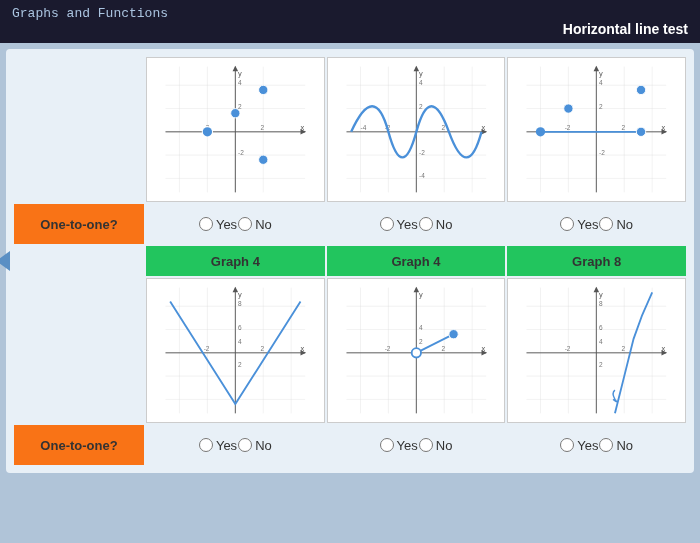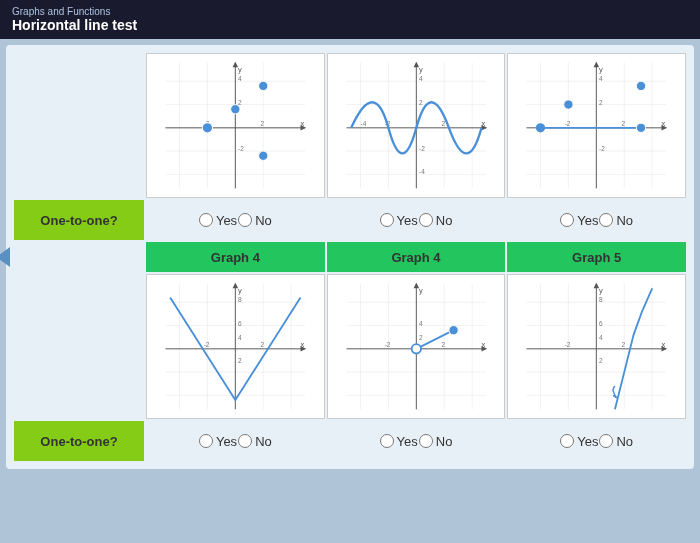--- a/index.html
+++ b/index.html
@@ -9,27 +9,29 @@
       width: 700px;
       height: 543px;
       overflow: hidden;
     }
     .header {
       background: #1a1a2e;
       padding: 6px 12px;
       color: white;
     }
     .header .subtitle {
-      font-size: 10px;
+      font-size: 13px;
       color: #aac4e0;
+      font-family: Liberation Mono, monospace;
     }
     .header .title {
       font-size: 14px;
       font-weight: bold;
       color: white;
+      text-align: right;
     }
     .main {
       background: #e8f0f7;
       margin: 6px;
       border-radius: 4px;
       padding: 8px;
       position: relative;
     }
     
     .left-arrow {
@@ -55,21 +57,21 @@
       align-items: center;
       justify-content: center;
       padding: 4px;
     }
     .cell.graph-cell {
       background: white;
       border: 1px solid #ccc;
       height: 145px;
     }
     .cell.label-cell {
-      background: #84cc16;
+      background: #f97316;
       font-size: 13px;
       font-weight: bold;
       color: #333;
       height: 40px;
     }
     .cell.radio-cell {
       height: 40px;
       background: #e8f0f7;
     }
     .cell.graph-label-cell {
@@ -284,21 +286,21 @@
     </div>
 
     <div class="cell empty-cell"></div>
     <div class="cell graph-label-cell">
       <span>Graph 4</span>
     </div>
     <div class="cell graph-label-cell">
       <span>Graph 4</span>
     </div>
     <div class="cell graph-label-cell">
-      <span>Graph 5</span>
+      <span>Graph 8</span>
     </div>
 
     <div class="cell empty-cell"></div>
 
     <div class="cell graph-cell">
       <svg class="graph-svg" viewBox="0 0 160 145">
         <g stroke="#ddd" stroke-width="0.4">
           <line x1="80" y1="5" x2="80" y2="140"></line>
             <line x1="5" y1="75" x2="155" y2="75"></line>
           <line x1="50" y1="5" x2="50" y2="140"></line>

